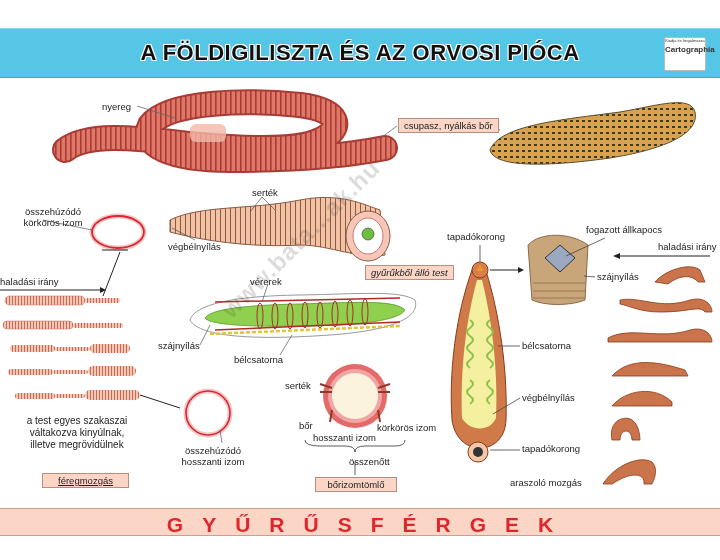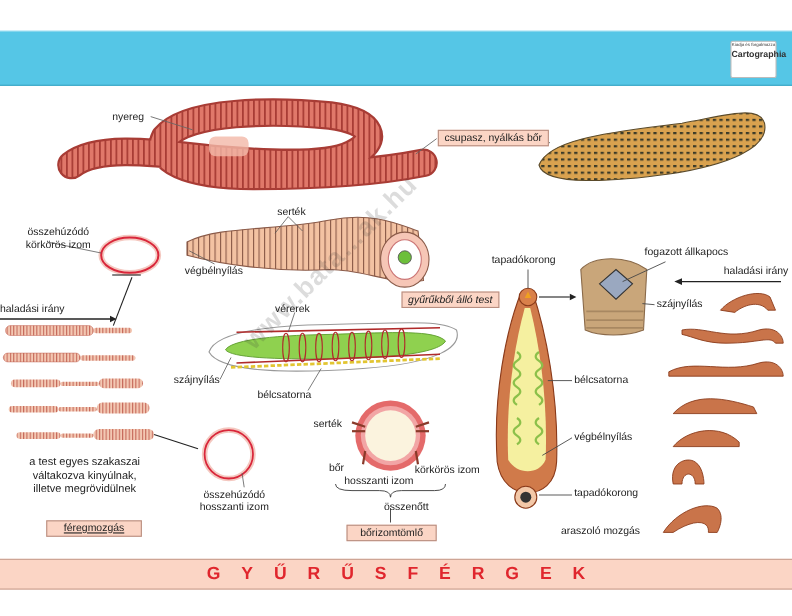--- a/index.html
+++ b/index.html
@@ -2,31 +2,32 @@
 <html><head>
 <meta charset="utf-8">
 <style>
   html,body{margin:0;padding:0;background:#fff;}
   body{width:720px;height:560px;position:relative;overflow:hidden;font-family:"Liberation Sans",sans-serif;color:#222;}
   .title-bar{position:absolute;left:0;top:28px;width:720px;height:48px;background:#55c6e6;border-top:1px solid #8ad8ee;border-bottom:1px solid #3aa5c4;}
   .title-text{position:absolute;left:0;width:720px;top:11px;text-align:center;font-weight:bold;font-size:22px;letter-spacing:0.5px;color:#111;text-shadow:1px 1px 0 #fff,-1px -1px 0 #fff,1px -1px 0 #fff,-1px 1px 0 #fff;}
   .publisher-logo{position:absolute;left:664px;top:8px;width:40px;height:32px;background:#fff;border:1px solid #bbb;border-radius:2px;font-size:4px;text-align:center;color:#333;}
   .publisher-logo .big{font-size:8px;font-weight:bold;display:block;margin-top:2px;}
   .footer-bar{position:absolute;left:0;top:508px;width:720px;height:26px;background:#fbd5c5;border-top:1px solid #c9a090;border-bottom:1px solid #c9a090;}
-  .footer-text{position:absolute;left:0;width:720px;top:4px;text-align:center;font-weight:bold;font-size:16px;color:#e0262d;letter-spacing:19px;text-indent:19px;}
+  .footer-text{position:absolute;left:0;width:720px;top:4px;text-align:center;font-weight:bold;font-size:21px;color:#e0262d;letter-spacing:19px;text-indent:19px;}
   .lbl{position:absolute;font-size:9.5px;color:#222;white-space:nowrap;}
   .lbl.bold{font-weight:normal;font-size:10px;line-height:12px;text-align:center;}
   .box{position:absolute;background:#fbd5c5;border:1px solid #b88e80;font-size:9.5px;padding:1px 5px;white-space:nowrap;color:#222;text-align:center;}
   .watermark{position:absolute;left:195px;top:225px;transform:rotate(-45deg);font-size:24px;font-weight:bold;color:rgba(60,60,60,0.18);letter-spacing:1px;white-space:nowrap;}
   svg{position:absolute;left:0;top:0;}
 </style>
 </head>
 <body>
 
 <div class="title-bar">
+  <div class="title-text">A FÖLDIGILISZTA ÉS AZ ORVOSI PIÓCA</div>
   <div class="publisher-logo">
     <span>Kiadja és forgalmazza</span>
     <span class="big">Cartographia</span>
   </div>
 </div>
 
 <svg width="720" height="560">
   <defs>
     <pattern id="rings" width="5" height="10" patternUnits="userSpaceOnUse">
       <rect width="5" height="10" fill="#e0786a"></rect>

